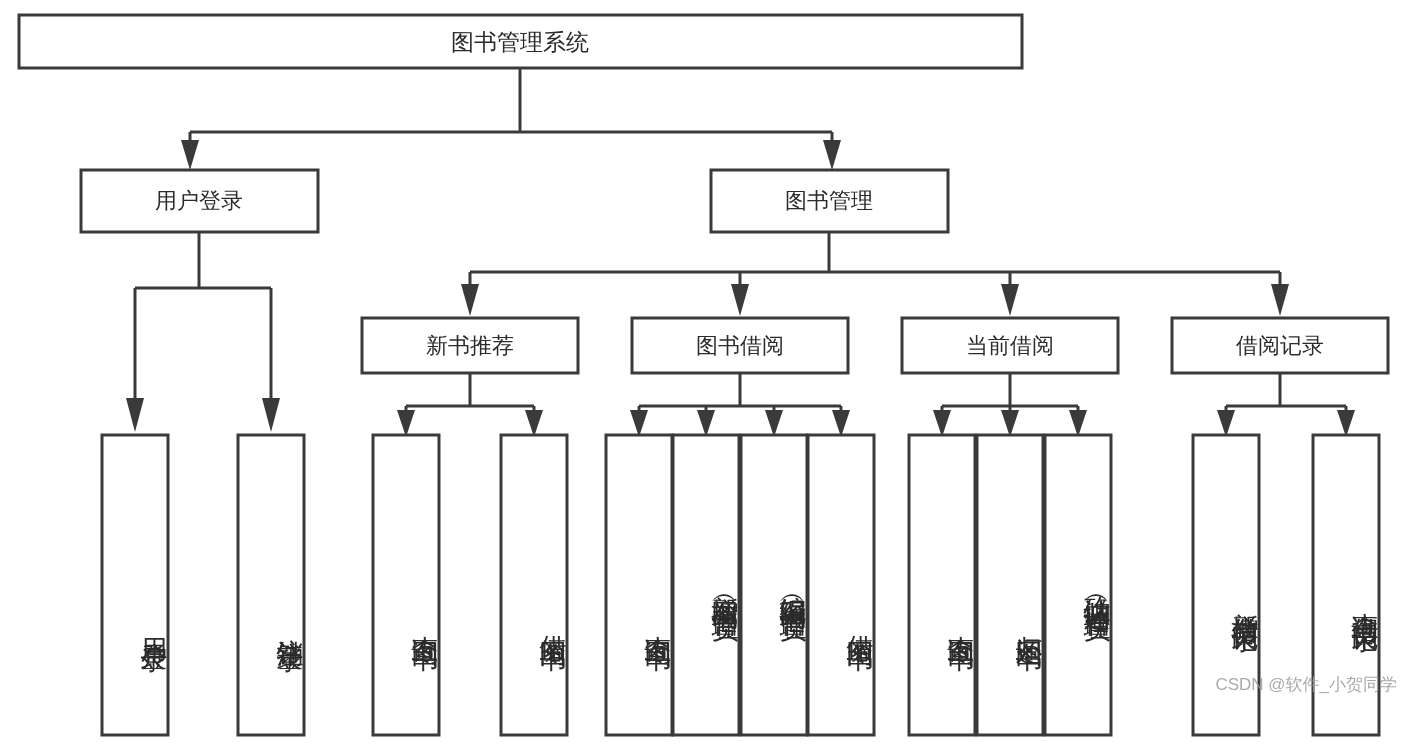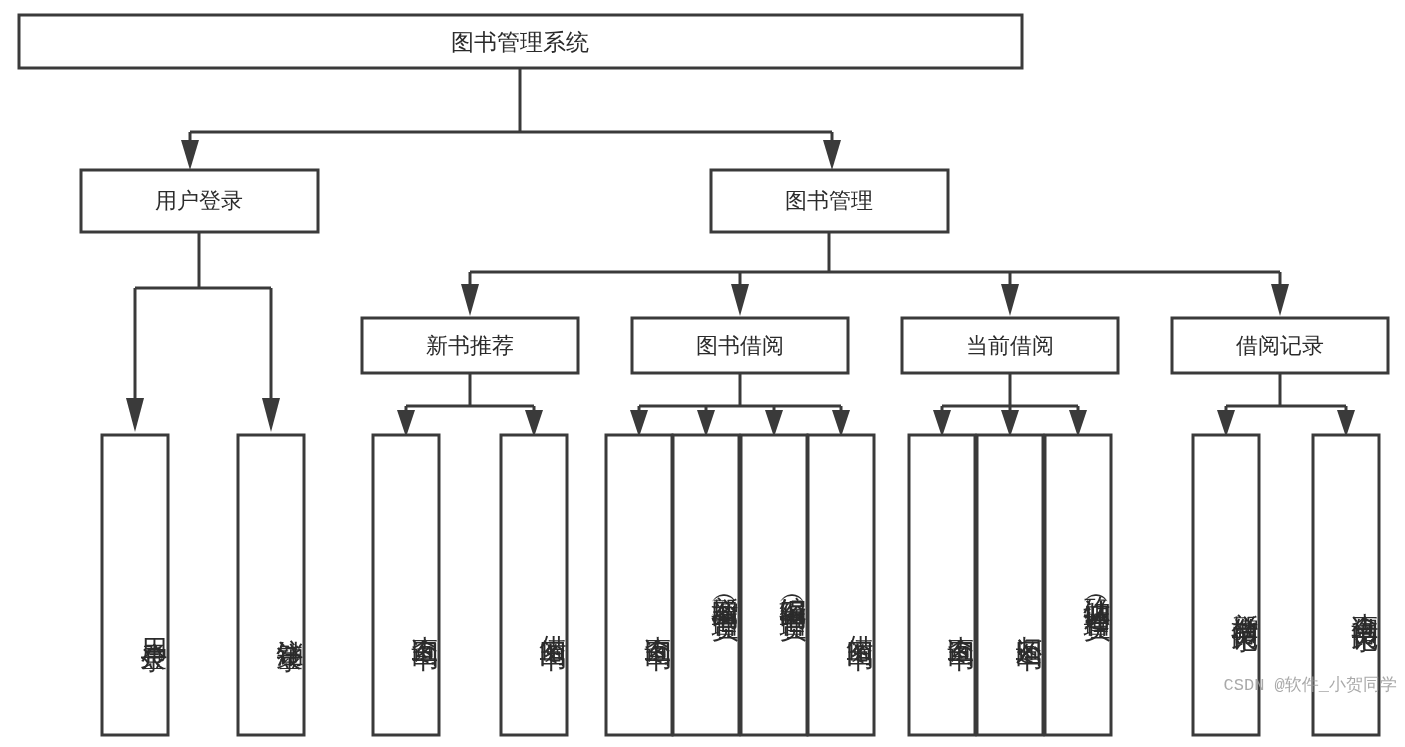--- a/index.html
+++ b/index.html
@@ -72,21 +72,21 @@
     display: flex;
     align-items: flex-start;
     justify-content: center;
     white-space: nowrap;
     pointer-events: none;
   }
   .watermark {
     position: absolute;
     right: 8px;
     bottom: 4px;
-    font-family: Liberation Mono, monospace;
+    font-family: Liberation Sans, sans-serif;
     font-size: 17px;
     color: #9b9b9b;
     opacity: 0.85;
     white-space: nowrap;
   }
 </style>
 </head>
 <body>
 
 <div id="diagram-root">

